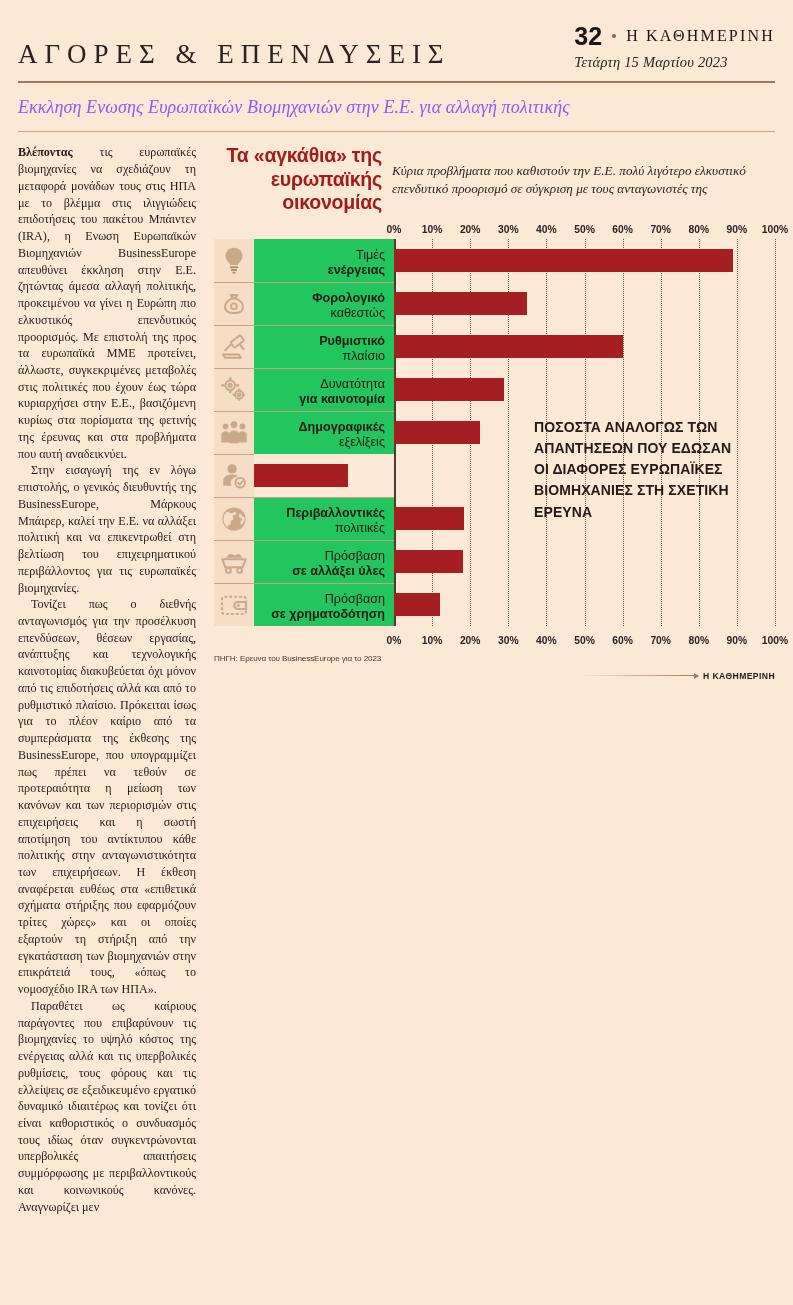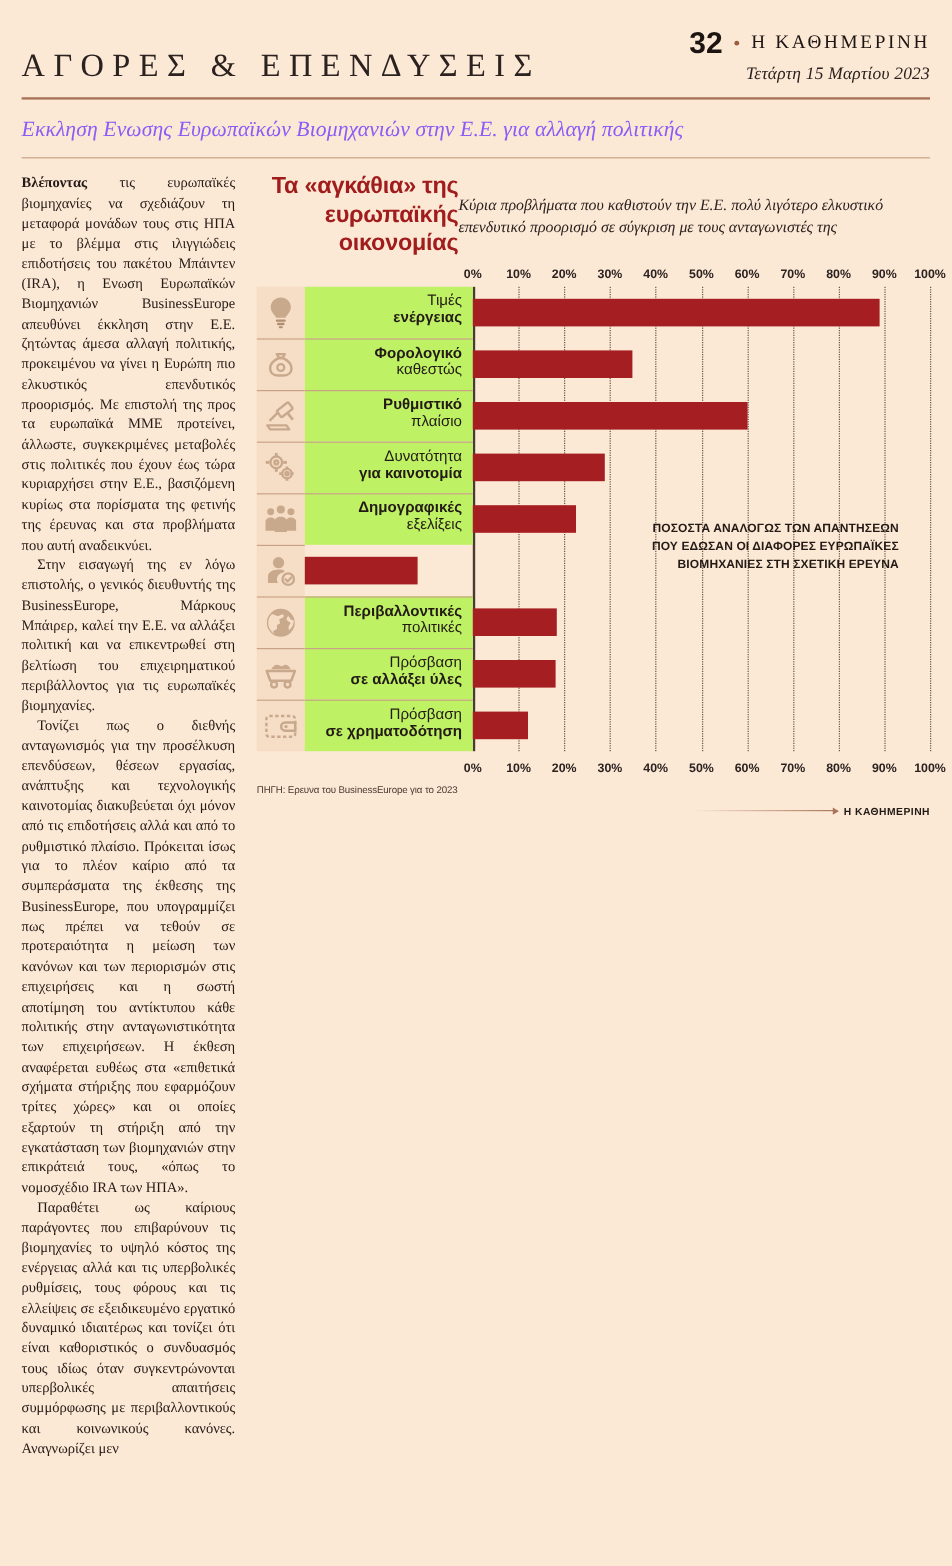--- a/index.html
+++ b/index.html
@@ -13,21 +13,21 @@
   }
   .page{position:relative;width:793px;height:1305px;box-sizing:border-box;padding:0 18px;}
 
   
   .masthead{display:flex;align-items:flex-end;justify-content:space-between;padding-top:22px;}
   .section-title{
     font-family:"Liberation Serif", serif;
     font-size:27px;letter-spacing:7px;color:#2b2220;white-space:nowrap;
     padding-bottom:2px;
   }
-  .mast-right{text-align:right;line-height:1.15;padding-bottom:2px;}
+  .mast-right{line-height:1.15;padding-bottom:2px;}
   .mast-row1{display:flex;align-items:center;justify-content:flex-end;gap:8px;}
   .page-no{font-family:"Liberation Sans",sans-serif;font-weight:bold;font-size:25px;color:#1d1512;letter-spacing:0px;}
   .mast-dot{width:4px;height:4px;border-radius:50%;background:#9a5c3a;display:inline-block;margin:0 2px;}
   .paper-name{font-size:16px;letter-spacing:2.2px;color:#1d1512;}
   .mast-date{font-style:italic;font-size:14.5px;color:#2b2220;margin-top:3px;letter-spacing:.2px;}
   .rule-top{height:2px;background:#a8755a;margin:9px 0 0 0;}
 
   
   .headline{
     font-size:45px;line-height:1.07;color:#1d1512;
@@ -46,21 +46,21 @@
 
   .body-text{
     font-size:12.1px;line-height:1.385;text-align:justify;
     hyphens:auto;color:#241a16;
   }
   .body-text p{margin:0;text-indent:13px;}
   .body-text p.first{text-indent:0;}
   .body-text b{font-weight:bold;}
 
   
-  .info-head{display:flex;align-items:flex-start;gap:0;}
+  .info-head{display:flex;align-items:flex-start;gap:10px;}
   .chart-title{
     font-family:"Liberation Sans",sans-serif;font-weight:bold;
     color:#a11c1c;font-size:19.5px;line-height:1.2;text-align:right;
     width:168px;flex:0 0 168px;letter-spacing:-0.2px;
   }
   .chart-sub{
     font-style:italic;font-size:13.2px;line-height:1.33;color:#2b2220;
     padding-top:18px;
   }
 
@@ -83,34 +83,34 @@
   .row{display:flex;align-items:stretch;position:relative;min-height:43px;}
   .row + .row .icon-cell{border-top:1px solid #c9a285;}
   .row + .row .label-cell{border-top:1px solid #c9a285;}
 
   .icon-cell{
     width:40px;flex:0 0 40px;display:flex;align-items:center;justify-content:center;
     background:#f6ddc6;
   }
   .icon-cell svg{display:block;}
   .label-cell{
-    width:140px;flex:0 0 140px;display:flex;align-items:flex-start;justify-content:flex-end;
-    text-align:right;padding:4px 9px 4px 4px;box-sizing:border-box;background:#bef264;
+    width:140px;flex:0 0 140px;display:flex;align-items:flex-end;justify-content:flex-end;
+    text-align:right;padding:4px 9px 4px 4px;box-sizing:border-box;background:#22c55e;
   }
   .label-cell .lab{
     font-family:"Liberation Sans",sans-serif;font-size:12.6px;line-height:1.18;color:#231a16;
   }
   .label-cell .lab b{font-weight:bold;}
   .bar-cell{flex:1;position:relative;display:flex;align-items:center;}
   .bar{height:23px;background:#a41e22;}
 
   .note{
-    position:absolute;right:26px;top:178px;width:215px;text-align:right;
-    font-family:"Liberation Sans",sans-serif;font-weight:bold;font-size:10px;
-    line-height:1.52;color:#231a16;letter-spacing:.1px;margin-top:16px;
+    position:absolute;right:26px;top:178px;width:215px;text-align:left;
+    font-family:"Liberation Sans",sans-serif;font-weight:bold;font-size:14px;
+    line-height:1.52;color:#231a16;letter-spacing:.1px;
   }
 
   .axis-bottom{display:flex;margin-top:4px;}
   .source-line{
     width:180px;flex:0 0 180px;font-family:"Liberation Sans",sans-serif;
     font-size:8.1px;color:#4a3a30;align-self:flex-end;padding-bottom:1px;letter-spacing:-0.1px;
   }
   .credit-row{display:flex;justify-content:flex-end;align-items:center;gap:5px;margin-top:7px;}
   .credit-arrow{flex:1;height:1px;background:linear-gradient(90deg,rgba(168,117,90,0) 0%,#a8755a 100%);position:relative;max-width:120px;}
   .credit-arrow:after{content:"";position:absolute;right:-1px;top:-2.5px;border-left:5px solid #a8755a;border-top:3px solid transparent;border-bottom:3px solid transparent;}

